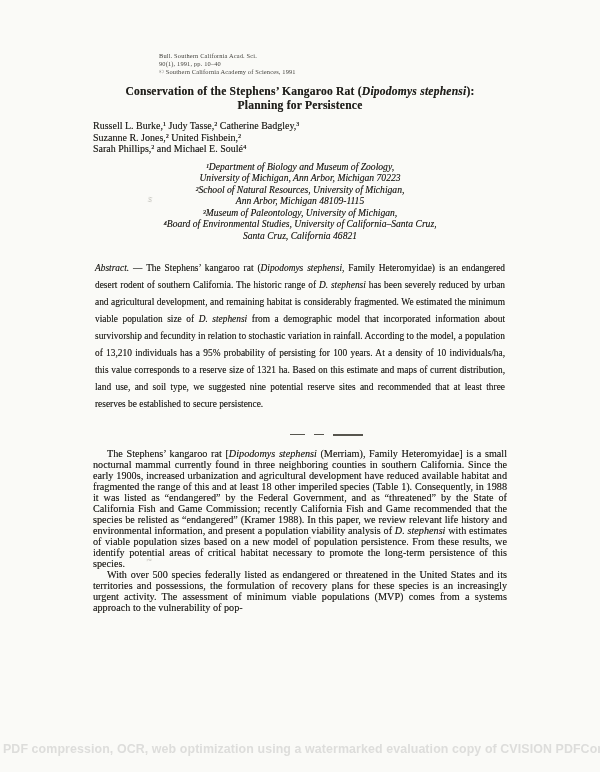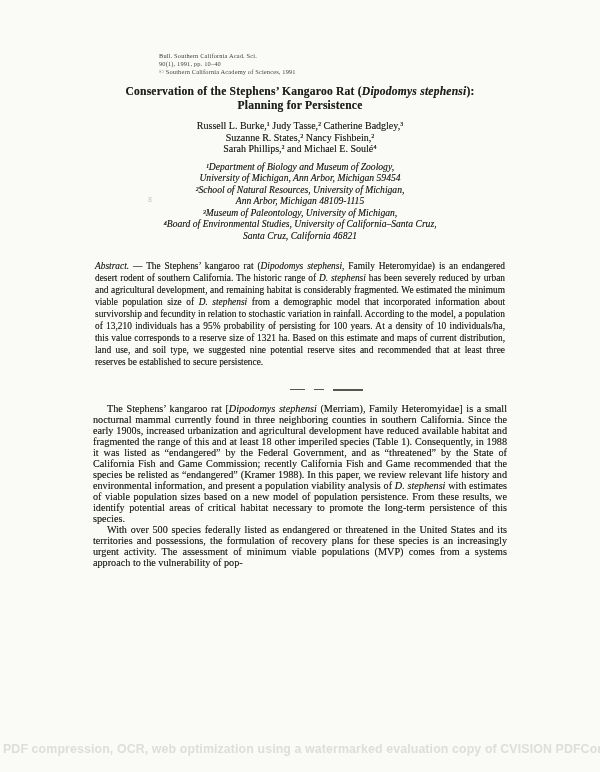--- a/index.html
+++ b/index.html
@@ -39,34 +39,34 @@
     font-size:11.6px;
     line-height:13.5px;
     font-weight:bold;
     text-align:center;
     letter-spacing:.2px;
   }
   .authors{
     margin-top:8px;
     font-size:10px;
     line-height:11.5px;
-    text-align:center;
+    text-align:left;
   }
   .affiliations{
     margin-top:6px;
     font-size:9.6px;
     line-height:11.5px;
     font-style:italic;
     text-align:center;
   }
   .abstract{
     margin:19px 0 0 2px;
     width:410px;
     font-size:9.4px;
-    line-height:12px;
+    line-height:17px;
     text-align:justify;
   }
   .divider{
     margin-top:20px;
     height:3px;
     display:flex;
     justify-content:center;
     align-items:center;
     gap:9px;
     padding-left:52px;
@@ -121,27 +121,27 @@
     <div class="journal-header">
       <div>Bull. Southern California Acad. Sci.</div>
       <div>90(1), 1991, pp. 10–40</div>
       <div>© Southern California Academy of Sciences, 1991</div>
     </div>
 
     <h1 class="title"><span><span>Conservation of the Stephens’ Kangaroo Rat (</span><span style="font-style: italic;">Dipodomys stephensi</span><span>):</span></span><br><span>Planning for Persistence</span></h1>
 
     <div class="authors">
       <div>Russell L. Burke,¹ Judy Tasse,² Catherine Badgley,³</div>
-      <div>Suzanne R. States,² Nancy Fishbein,²</div>
+      <div>Suzanne R. Jones,² United Fishbein,²</div>
       <div>Sarah Phillips,² and Michael E. Soulé⁴</div>
     </div>
 
     <div class="affiliations">
       <div>¹Department of Biology and Museum of Zoology,</div>
-      <div>University of Michigan, Ann Arbor, Michigan 59454</div>
+      <div>University of Michigan, Ann Arbor, Michigan 70223</div>
       <div>²School of Natural Resources, University of Michigan,</div>
       <div>Ann Arbor, Michigan 48109-1115</div>
       <div>³Museum of Paleontology, University of Michigan,</div>
       <div>⁴Board of Environmental Studies, University of California–Santa Cruz,</div>
       <div>Santa Cruz, California 46821</div>
     </div>
 
     <p class="abstract"><span style="font-style: italic;">Abstract.</span><span> — The Stephens’ kangaroo rat (</span><span style="font-style: italic;">Dipodomys stephensi</span><span>, Family Heteromyidae) is an endangered desert rodent of southern California. The historic range of </span><span style="font-style: italic;">D. stephensi</span><span> has been severely reduced by urban and agricultural development, and remaining habitat is considerably fragmented. We estimated the minimum viable population size of </span><span style="font-style: italic;">D. stephensi</span><span> from a demographic model that incorporated information about survivorship and fecundity in relation to stochastic variation in rainfall. According to the model, a population of 13,210 individuals has a 95% probability of persisting for 100 years. At a density of 10 individuals/ha, this value corresponds to a reserve size of 1321 ha. Based on this estimate and maps of current distribution, land use, and soil type, we suggested nine potential reserve sites and recommended that at least three reserves be established to secure persistence.</span></p>
 
     <div class="divider">

